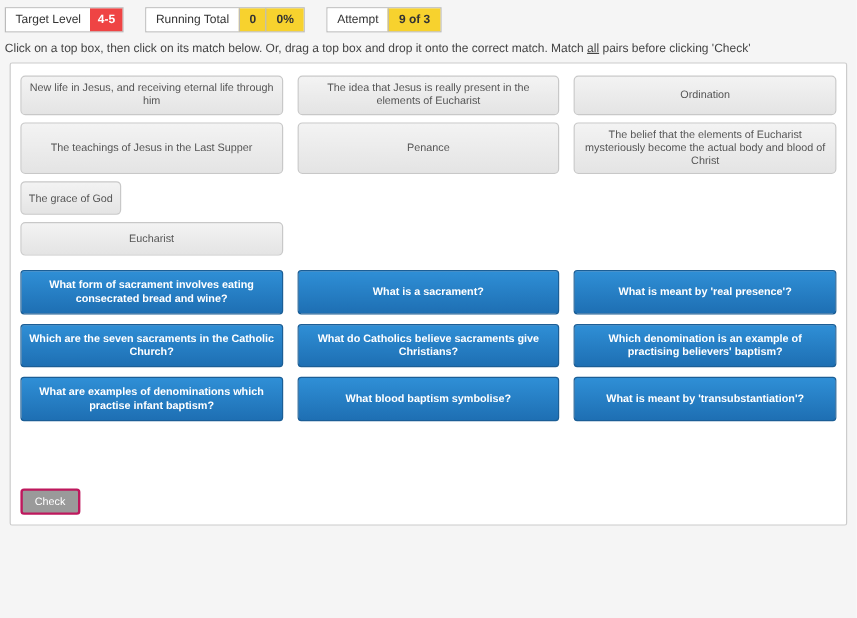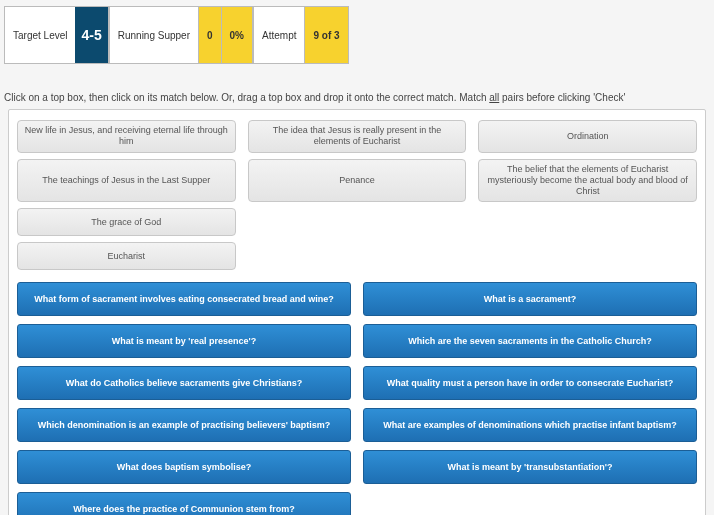--- a/index.html
+++ b/index.html
@@ -7,60 +7,60 @@
     font-family: Arial, Helvetica, sans-serif;
     background: #f5f5f5;
     width: 714px;
     height: 515px;
     overflow: hidden;
     font-size: 10px;
     color: #333;
   }
   .topbar {
     display: flex;
+    gap: 18px;
     padding: 6px 4px 4px 4px;
     align-items: stretch;
   }
   .stat-group {
     display: flex;
     border: 1px solid #bbb;
     background: #fff;
   }
   .stat-label {
     padding: 4px 8px;
     font-size: 10px;
     display: flex;
     align-items: center;
     background: #fff;
     color: #333;
   }
   .stat-badge {
-    background: #0c4a6e;
+    background: #ef4444;
     color: #fff;
     font-weight: bold;
-    padding: 20px 6px;
+    padding: 4px 6px;
     display: flex;
     align-items: center;
-    font-size: 14px;
+    font-size: 10px;
   }
   .stat-cell {
     background: #f7d22e;
     color: #333;
     font-weight: bold;
     padding: 4px 8px;
     display: flex;
     align-items: center;
     font-size: 10px;
     border-left: 1px solid #bbb;
   }
   .instructions {
     padding: 4px 0 6px 4px;
     font-size: 10px;
     color: #444;
-    margin-top: 20px;
   }
   .instructions u { text-decoration: underline; }
   .panel {
     margin: 0 8px 24px 8px;
     border: 1px solid #ccc;
     background: #fff;
     padding: 10px 8px 8px 8px;
     border-radius: 2px;
   }
   .grid {
@@ -95,21 +95,21 @@
     padding: 6px 6px;
     min-height: 34px;
     display: flex;
     align-items: center;
     justify-content: center;
     line-height: 1.25;
     cursor: pointer;
   }
   .qgrid {
     display: grid;
-    grid-template-columns: 1fr 1fr;
+    grid-template-columns: 1fr 1fr 1fr;
     gap: 8px 12px;
     margin-bottom: 14px;
   }
   .check-btn {
     background: #9a9a9a;
     color: #fff;
     border: 2px solid #be185d;
     border-radius: 3px;
     padding: 4px 10px;
     font-size: 9px;
@@ -119,21 +119,21 @@
 </style>
 </head>
 <body>
 
 <div class="topbar">
   <div class="stat-group">
     <div class="stat-label">Target Level</div>
     <div class="stat-badge">4-5</div>
   </div>
   <div class="stat-group">
-    <div class="stat-label">Running Supper</div>
+    <div class="stat-label">Running Total</div>
     <div class="stat-cell">0</div>
     <div class="stat-cell">0%</div>
   </div>
   <div class="stat-group">
     <div class="stat-label">Attempt</div>
     <div class="stat-cell">9 of 3</div>
   </div>
 </div>
 
 <div class="instructions">
@@ -144,44 +144,42 @@
 
   <div class="grid">
     <div class="answer-box">New life in Jesus, and receiving eternal life through him</div>
     <div class="answer-box">The idea that Jesus is really present in the elements of Eucharist</div>
 
     <div class="answer-box">Ordination</div>
     <div class="answer-box">The teachings of Jesus in the Last Supper</div>
 
     <div class="answer-box">Penance</div>
     <div class="answer-box">The belief that the elements of Eucharist mysteriously become the actual body and blood of Christ</div>
-    <div style="display:flex;flex-direction:column;gap:6px">
+    <div style="display:flex;flex-direction:row;gap:6px">
       <div class="answer-box">The grace of God</div>
     </div>
 
     <div class="answer-box empty"></div>
     <div class="answer-box empty"></div>
 
     <div class="answer-box">Eucharist</div>
     <div class="answer-box empty"></div>
     <div class="answer-box empty"></div>
   </div>
 
   <div class="qgrid">
     <div class="question-box">What form of sacrament involves eating consecrated bread and wine?</div>
     <div class="question-box">What is a sacrament?</div>
     <div class="question-box">What is meant by 'real presence'?</div>
 
     <div class="question-box">Which are the seven sacraments in the Catholic Church?</div>
     <div class="question-box">What do Catholics believe sacraments give Christians?</div>
-    <div class="question-box">What quality must a person have in order to consecrate Eucharist?</div>
 
     <div class="question-box">Which denomination is an example of practising believers' baptism?</div>
     <div class="question-box">What are examples of denominations which practise infant baptism?</div>
-    <div class="question-box">What does baptism symbolise?</div>
+    <div class="question-box">What blood baptism symbolise?</div>
 
     <div class="question-box">What is meant by 'transubstantiation'?</div>
-    <div class="question-box">Where does the practice of Communion stem from?</div>
     <div class="question-box empty"></div>
   </div>
 
   <button class="check-btn">Check</button>
 </div>
 
 </body></html>

